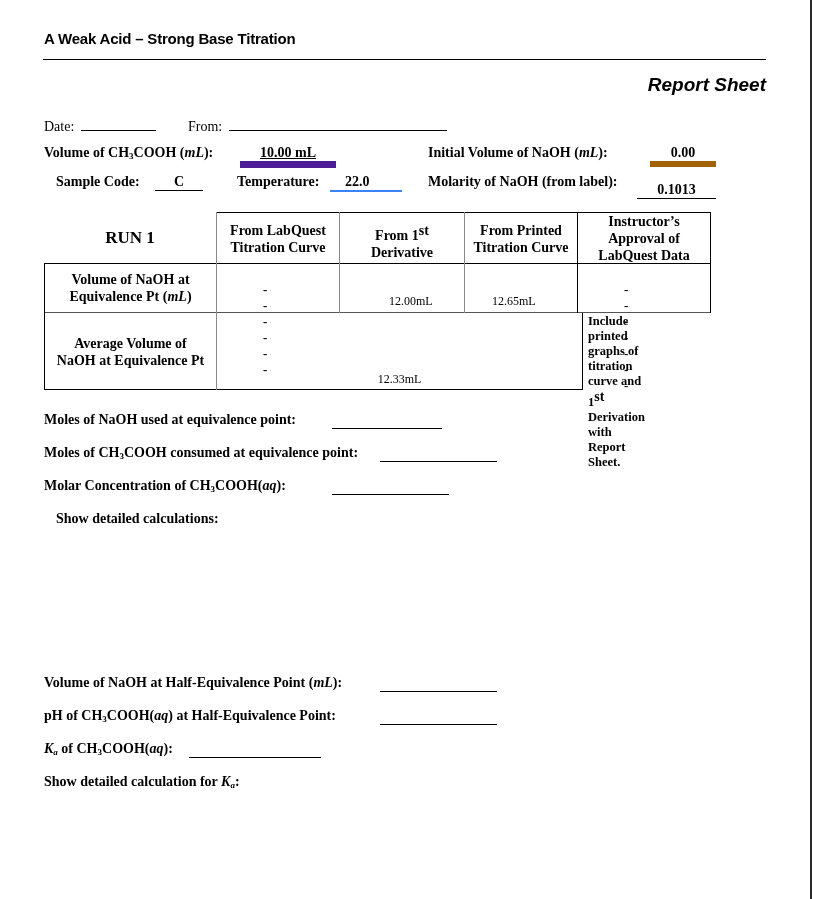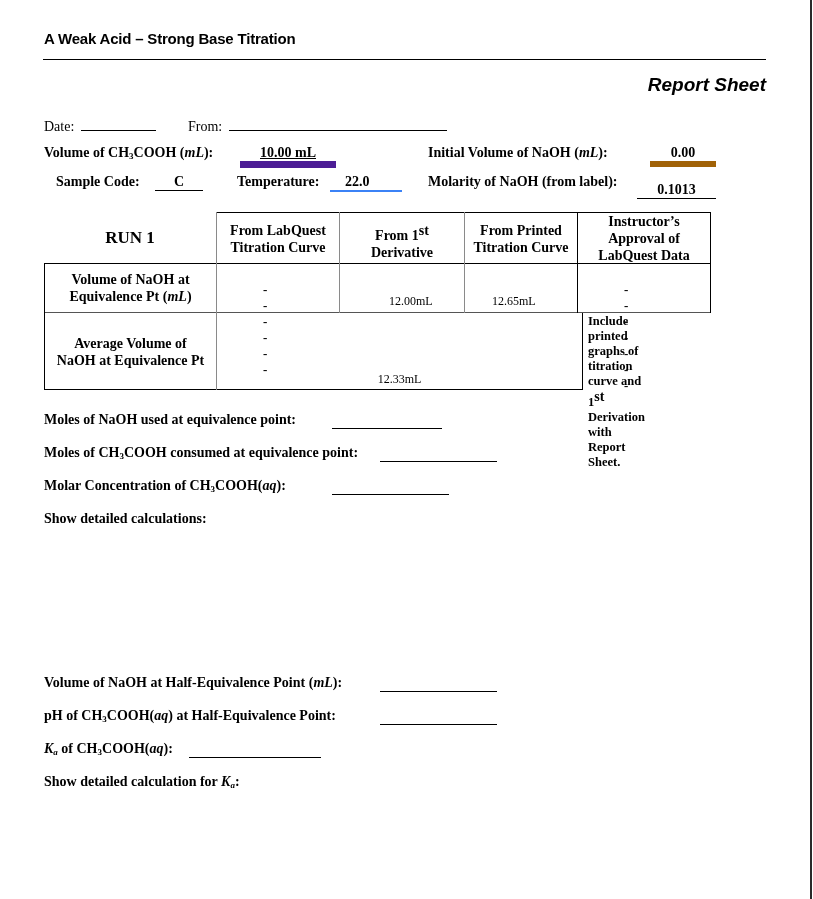--- a/index.html
+++ b/index.html
@@ -135,21 +135,21 @@
 <div class="abs serif b" style="left:44px; top:445px;">
   <span>Moles of CH</span><sub class="s">3</sub><span>COOH consumed at equivalence point:</span>
 </div>
 <div class="abs blank" style="left:380px; top:447px; width:117px;"></div>
 
 <div class="abs serif b" style="left:44px; top:478px;">
   <span>Molar Concentration of CH</span><sub class="s">3</sub><span>COOH(</span><i>aq</i><span>):</span>
 </div>
 <div class="abs blank" style="left:332px; top:480px; width:117px;"></div>
 
-<div class="abs serif b" style="left:44px; top:511px;">Show detailed calculations:</div>
+<div class="abs serif b" style="left:56px; top:511px;">Show detailed calculations:</div>
 <div class="abs" style="left:44px; top:530px; width:660px; height:130px;"></div>
 
 <div class="abs serif b" style="left:44px; top:675px;">
   <span>Volume of NaOH at Half-Equivalence Point (</span><i>mL</i><span>):</span>
 </div>
 <div class="abs blank" style="left:380px; top:677px; width:117px;"></div>
 
 <div class="abs serif b" style="left:44px; top:708px;">
   <span>pH of CH</span><sub class="s">3</sub><span>COOH(</span><i>aq</i><span>) at Half-Equivalence Point:</span>
 </div>

